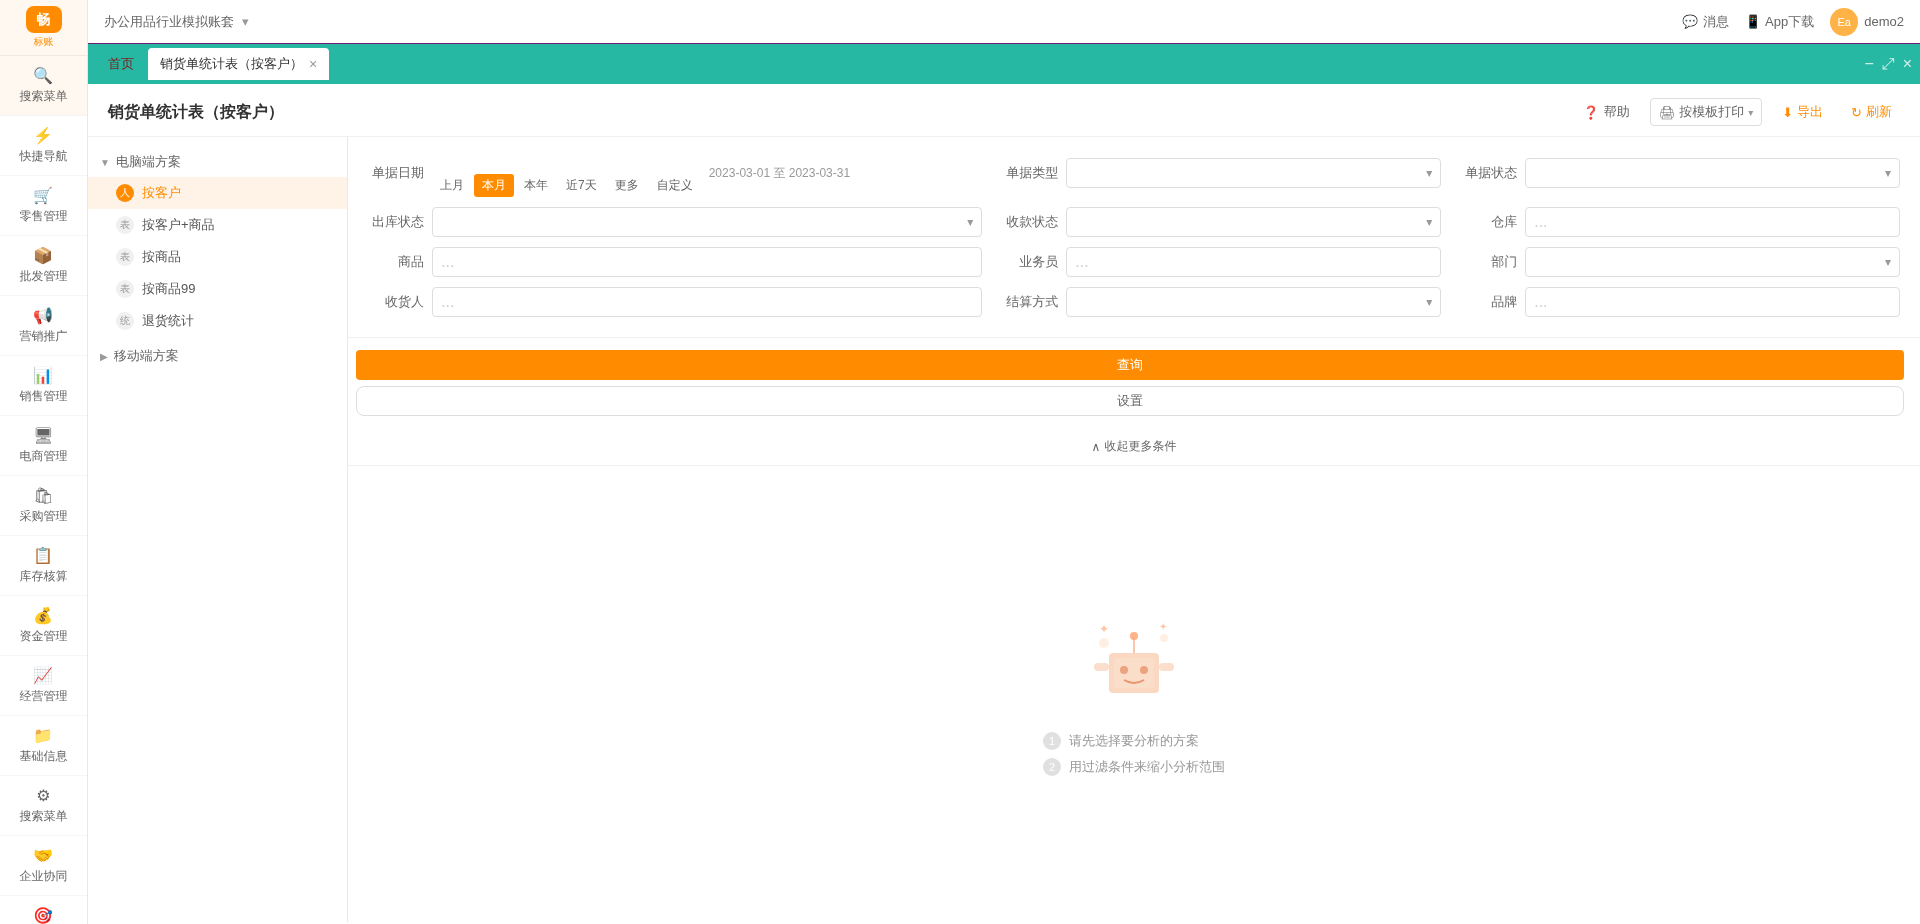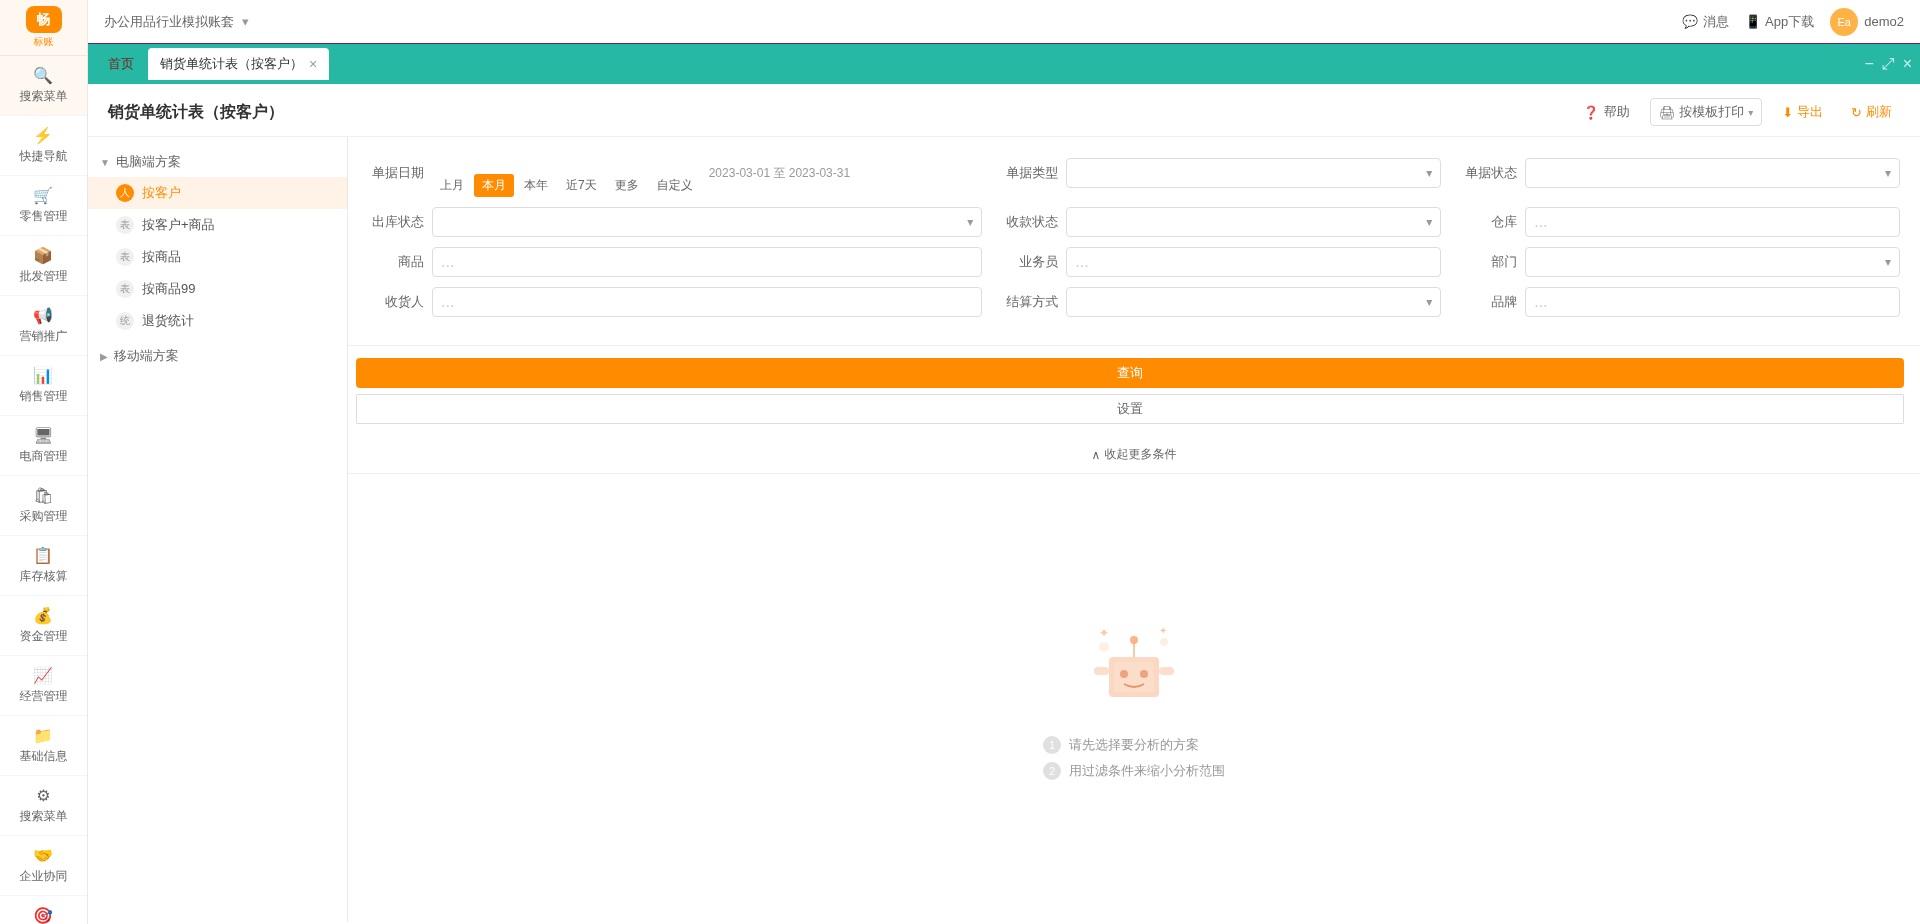--- a/index.html
+++ b/index.html
@@ -63,39 +63,39 @@
     .scheme-item-icon { width: 18px; height: 18px; border-radius: 50%; display: flex; align-items: center; justify-content: center; font-size: 10px; flex-shrink: 0; }
     .scheme-item-icon.orange { background: #ff8c00; color: white; }
     .scheme-item-icon.gray { background: #f0f0f0; color: #999; }
 
     
     .right-area { flex: 1; display: flex; flex-direction: column; }
 
     
     .filter-form { padding: 12px 20px; border-bottom: 1px solid #f0f0f0; }
     .filter-row { display: flex; align-items: center; margin-bottom: 10px; gap: 0; }
-    .filter-row:last-child { margin-bottom: 16px; }
+    .filter-row:last-child { margin-bottom: 8px; }
     .filter-field { display: flex; align-items: center; flex: 1; min-width: 0; }
     .filter-label { font-size: 13px; color: #666; width: 64px; flex-shrink: 0; text-align: right; padding-right: 8px; white-space: nowrap; }
     .filter-input { flex: 1; height: 30px; border: 1px solid #ddd; border-radius: 4px; padding: 0 8px; font-size: 13px; color: #333; display: flex; align-items: center; justify-content: space-between; cursor: pointer; background: white; }
     .filter-input-placeholder { color: #ccc; }
     .filter-dots { color: #ccc; font-size: 16px; }
     .filter-chevron { color: #999; font-size: 12px; }
 
     
     .date-filter { display: flex; align-items: center; gap: 0; flex: 1; }
     .date-tabs { display: flex; align-items: center; gap: 2px; margin-right: 8px; }
     .date-tab { padding: 3px 8px; border-radius: 3px; cursor: pointer; font-size: 12px; color: #666; margin-top: 25px; }
     .date-tab.active { background: #ff8c00; color: white; border-radius: 3px; }
     .date-range { font-size: 12px; color: #999; }
 
     
     .query-btns { display: flex; flex-direction: column; gap: 6px; padding: 12px 16px 12px 8px; justify-content: flex-start; }
     .btn-query { background: #ff8c00; color: white; border: none; border-radius: 4px; padding: 6px 20px; cursor: pointer; font-size: 13px; font-weight: 500; }
-    .btn-settings { background: white; color: #666; border: 1px solid #ddd; border-radius: 1px; padding: 5px 16px; cursor: pointer; font-size: 13px; }
+    .btn-settings { background: white; color: #666; border: 1px solid #ddd; border-radius: 8px; padding: 5px 16px; cursor: pointer; font-size: 13px; }
 
     
     .collapse-row { display: flex; justify-content: center; padding: 6px; border-bottom: 1px solid #f0f0f0; }
     .collapse-btn { display: flex; align-items: center; gap: 4px; color: #666; cursor: pointer; font-size: 12px; padding: 4px 12px; border-radius: 3px; }
 
     
     .empty-state { display: flex; flex-direction: column; align-items: center; justify-content: center; flex: 1; padding: 60px 20px; }
     .empty-icon { width: 100px; height: 100px; margin-bottom: 20px; }
     .empty-tips { color: #999; font-size: 13px; line-height: 2; }
     .tip-item { display: flex; align-items: center; gap: 8px; }

